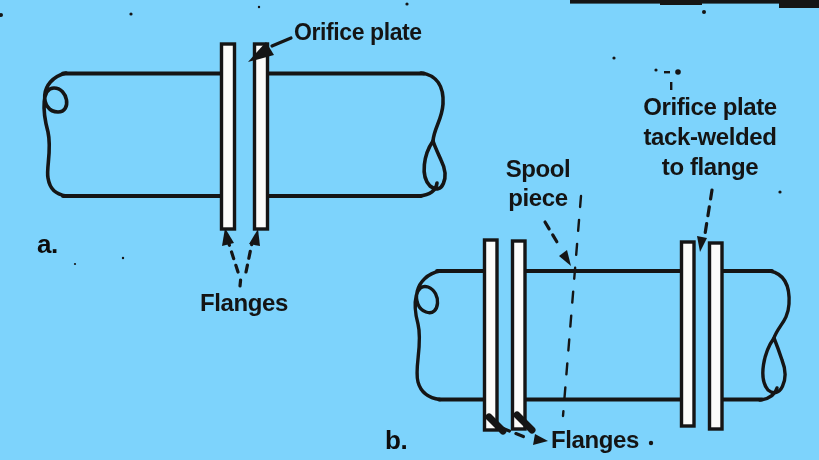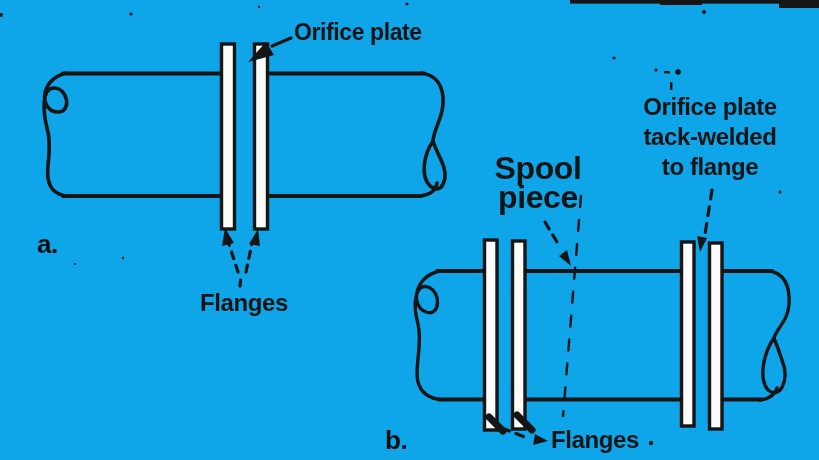--- a/index.html
+++ b/index.html
@@ -1,19 +1,19 @@
 <!DOCTYPE html>
 <html><head>
 <meta charset="utf-8">
 <style>
   html,body{margin:0;padding:0;background:#e8e8e8;}
   .page{
     position:relative;
     width:819px;height:460px;
-    background:#0ea5e9;
+    background:#7dd3fc;
     overflow:hidden;
     font-family:"Liberation Sans", sans-serif;
   }
   .art{position:absolute;left:0;top:0;}
   .callout{
     position:absolute;
     color:#141414;
     font-weight:700;
     white-space:pre-line;
     letter-spacing:-0.4px;
@@ -116,21 +116,21 @@
       <polygon points="548,441 533,445 535,434" fill="#151515" stroke="none"></polygon>
     </g>
   </svg>
 
   <div class="callout" style="left:294px;top:18px;font-size:23px;">Orifice plate</div>
 
   <div class="callout center" style="left:196px;top:288px;width:96px;font-size:24px;">Flanges</div>
 
   <div class="tag" style="left:37px;top:229px;font-size:26px;">a.</div>
 
-  <div class="callout center" style="left:494px;top:154px;width:88px;font-size:32px;line-height:29px;">Spool
+  <div class="callout center" style="left:494px;top:154px;width:88px;font-size:24px;line-height:29px;">Spool
 piece</div>
 
   <div class="callout center" style="left:626px;top:92px;width:168px;font-size:24px;line-height:30px;">Orifice plate
 tack-welded
 to flange</div>
 
   <div class="callout" style="left:551px;top:425px;font-size:24px;">Flanges</div>
 
   <div class="tag" style="left:385px;top:425px;font-size:26px;">b.</div>
 

